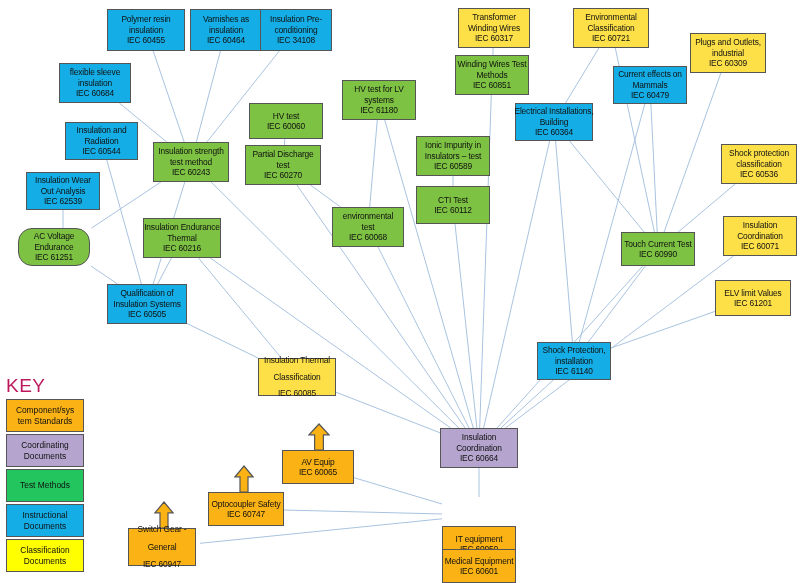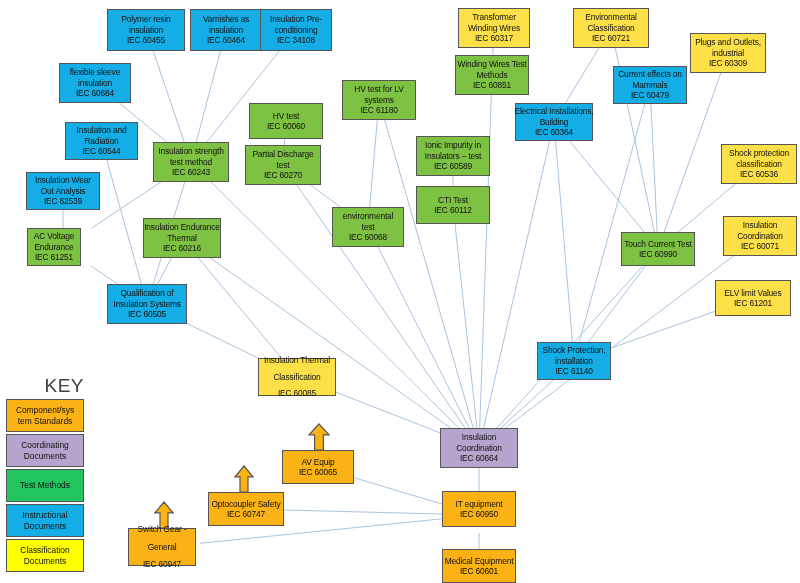--- a/index.html
+++ b/index.html
@@ -31,22 +31,22 @@
   .node span{display:block;white-space:nowrap;}
   .c-component{background:#FAB215;}
   .c-coord{background:#B5A5CE;}
   .c-test{background:#7DC242;}
   .c-instr{background:#14ADE5;}
   .c-class{background:#fde047;}
   .arrow{position:absolute;z-index:2;}
   
   #key{position:absolute;left:6px;top:375px;width:78px;z-index:4;}
   #key-title{
-    text-align:right;font-size:19px;letter-spacing:0.5px;
-    color:#404040;margin-bottom:2px;font-family:"Liberation Sans", sans-serif;
+    text-align:left;font-size:19px;letter-spacing:0.5px;
+    color:#be185d;margin-bottom:2px;font-family:"Liberation Sans", sans-serif;
   }
   .key-item{
     box-sizing:border-box;
     width:78px;height:33px;
     border:1.4px solid #555555;
     display:flex;flex-direction:column;align-items:center;justify-content:center;
     text-align:center;font-size:8.4px;line-height:10.4px;color:#111;
     margin-bottom:2px;
   }
 </style>
@@ -124,21 +124,21 @@
       <div class="node c-instr" style="left: 65px; top: 122px; width: 73px; height: 38px;">
         <span>Insulation and</span>
         <span>Radiation</span>
         <span>IEC 60544</span>
       </div>
       <div class="node c-instr" style="left: 26px; top: 172px; width: 74px; height: 38px;">
         <span>Insulation Wear</span>
         <span>Out Analysis</span>
         <span>IEC 62539</span>
       </div>
-      <div class="node c-test" style="left: 27px; top: 228px; width: 54px; height: 38px;">
+      <div class="node c-test" style="left: 18px; top: 228px; width: 72px; height: 38px; border-radius: 14px;">
         <span>AC Voltage</span>
         <span>Endurance</span>
         <span>IEC 61251</span>
       </div>
       <div class="node c-test" style="left: 153px; top: 142px; width: 76px; height: 40px;">
         <span>Insulation strength</span>
         <span>test method</span>
         <span>IEC 60243</span>
       </div>
       <div class="node c-test" style="left: 143px; top: 218px; width: 78px; height: 40px;">
@@ -235,21 +235,21 @@
       <div class="node c-instr" style="left: 537px; top: 342px; width: 74px; height: 38px;">
         <span>Shock Protection,</span>
         <span>installation</span>
         <span>IEC 61140</span>
       </div>
       <div class="node c-coord" style="left: 440px; top: 428px; width: 78px; height: 40px;">
         <span>Insulation</span>
         <span>Coordination</span>
         <span>IEC 60664</span>
       </div>
-      <div class="node c-component" style="left: 442px; top: 491px; width: 74px; height: 36px;">
+      <div class="node c-component" style="left: 442px; top: 526px; width: 74px; height: 36px;">
         <span>IT equipment</span>
         <span>IEC 60950</span>
       </div>
       <div class="node c-component" style="left: 442px; top: 549px; width: 74px; height: 34px;">
         <span>Medical Equipment</span>
         <span>IEC 60601</span>
       </div>
       <div class="node c-component" style="left: 282px; top: 450px; width: 72px; height: 34px;">
         <span>AV Equip</span>
         <span>IEC 60065</span>

